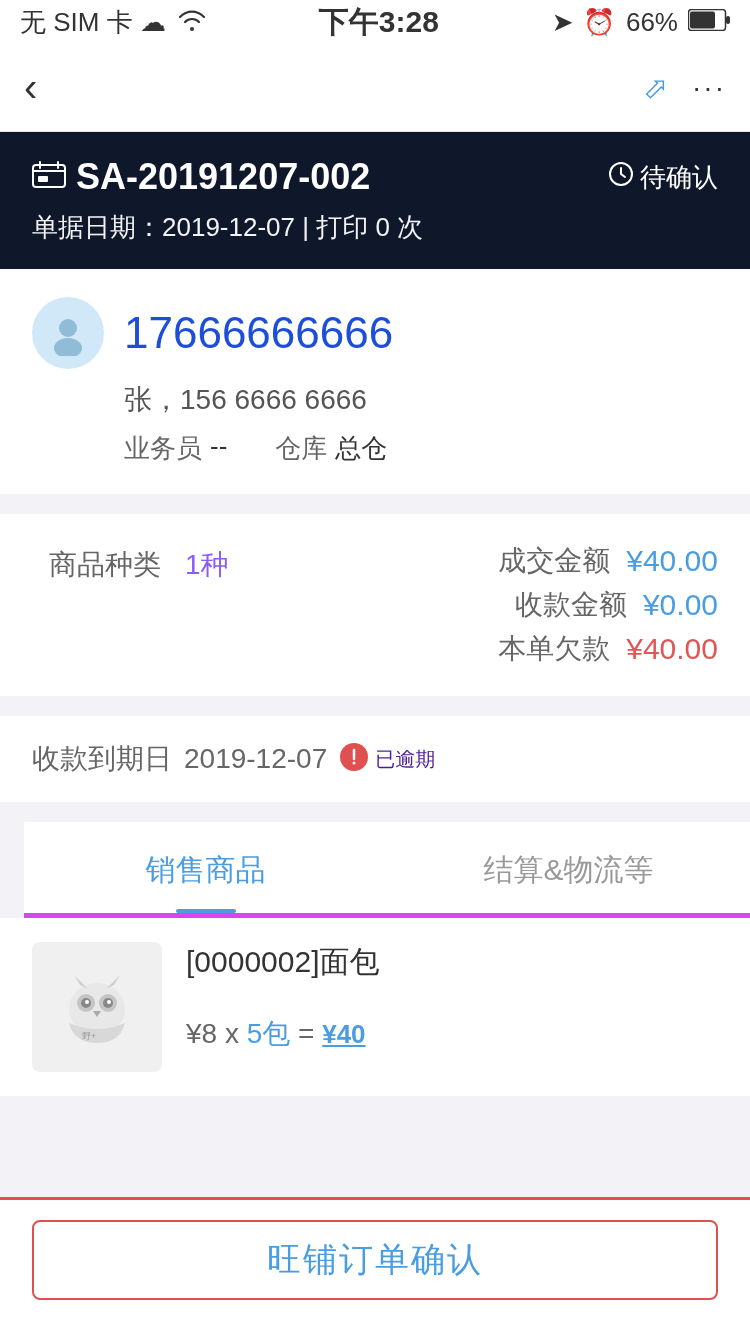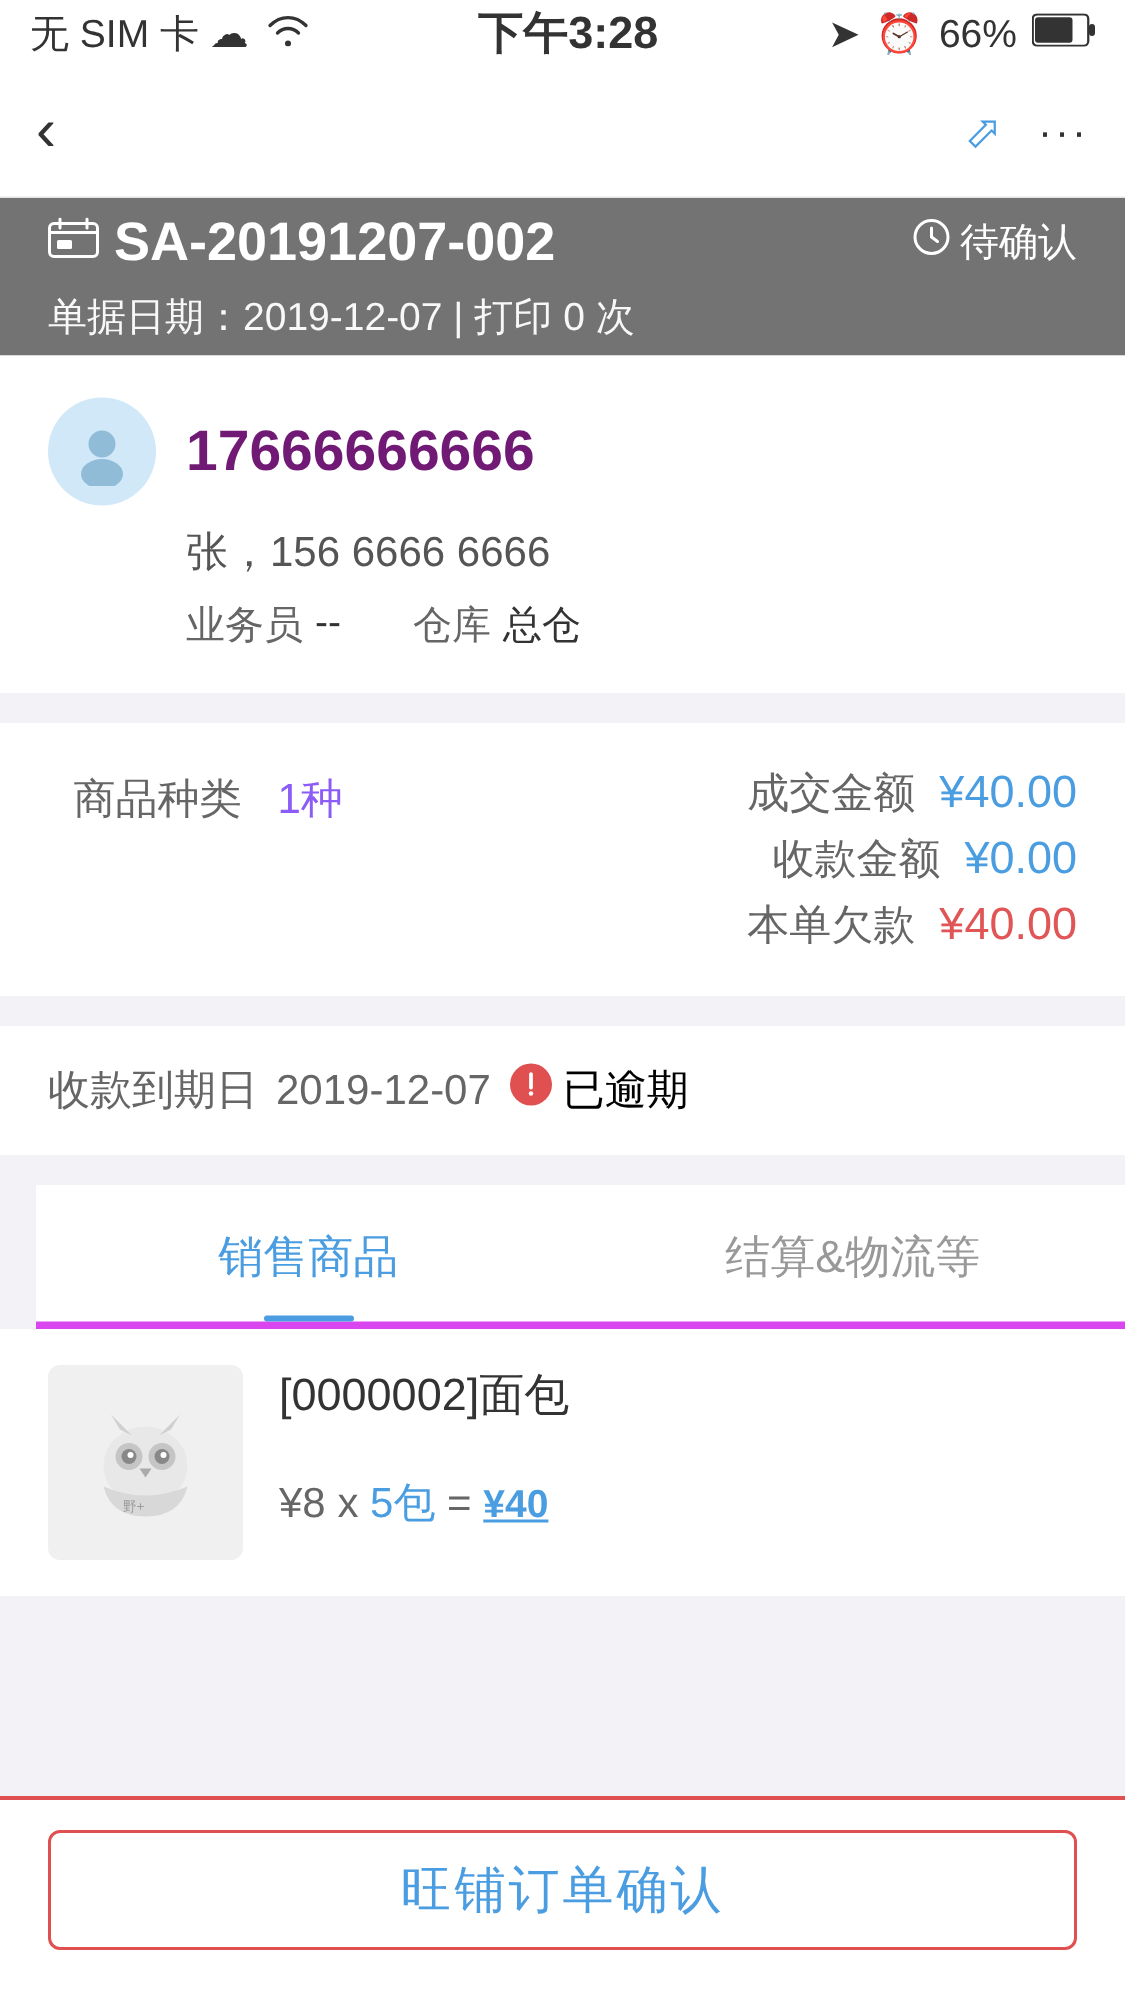--- a/index.html
+++ b/index.html
@@ -51,22 +51,22 @@
       gap: 24px;
     }
     .back-arrow {
       font-size: 40px;
       color: #333;
       font-weight: 300;
     }
 
     
     .order-header {
-      background: #737373;
-      padding: 8px 32px;
+      background: #0f172a;
+      padding: 24px 32px;
       color: #fff;
     }
     .order-id-row {
       display: flex;
       align-items: center;
       justify-content: space-between;
       margin-bottom: 12px;
     }
     .order-id {
       font-size: 36px;
@@ -104,23 +104,23 @@
       width: 72px;
       height: 72px;
       border-radius: 50%;
       background: #d0e8f8;
       display: flex;
       align-items: center;
       justify-content: center;
       flex-shrink: 0;
     }
     .customer-phone {
-      font-size: 38px;
-      font-weight: 700;
-      color: #701a75;
+      font-size: 44px;
+      font-weight: 400;
+      color: #1d4ed8;
     }
     .customer-name {
       font-size: 28px;
       color: #555;
       margin-bottom: 12px;
       padding-left: 92px;
     }
     .customer-meta {
       display: flex;
       gap: 48px;
@@ -178,23 +178,24 @@
       padding: 24px 32px;
       margin-bottom: 20px;
       display: flex;
       align-items: center;
       gap: 12px;
       font-size: 28px;
       color: #666;
     }
     .overdue-badge {
       display: flex;
+      align-items: center;
       gap: 6px;
-      color: #000000;
-      font-size: 28px;
+      color: #4c1d95;
+      font-size: 20px;
     }
 
     
     .tabs-bar {
       background: #fff;
       display: flex;
       border-bottom: 5px solid #d946ef;
       margin-left: 24px;
     }
     .tab-item {

